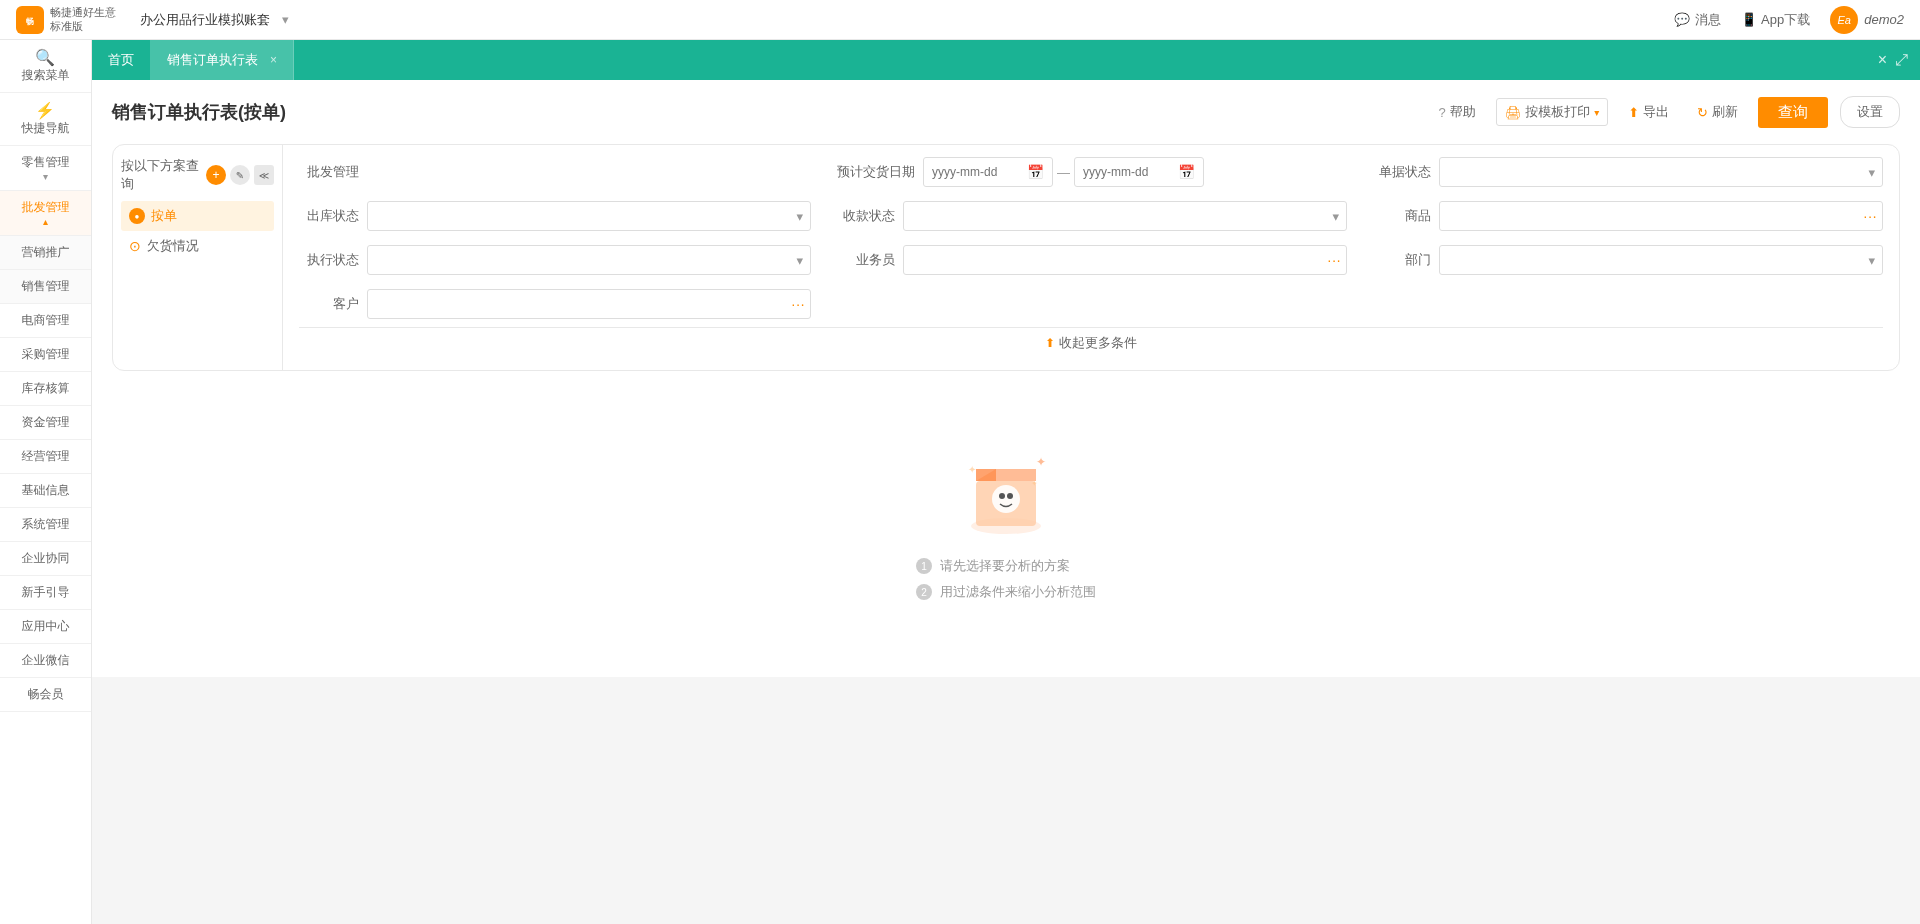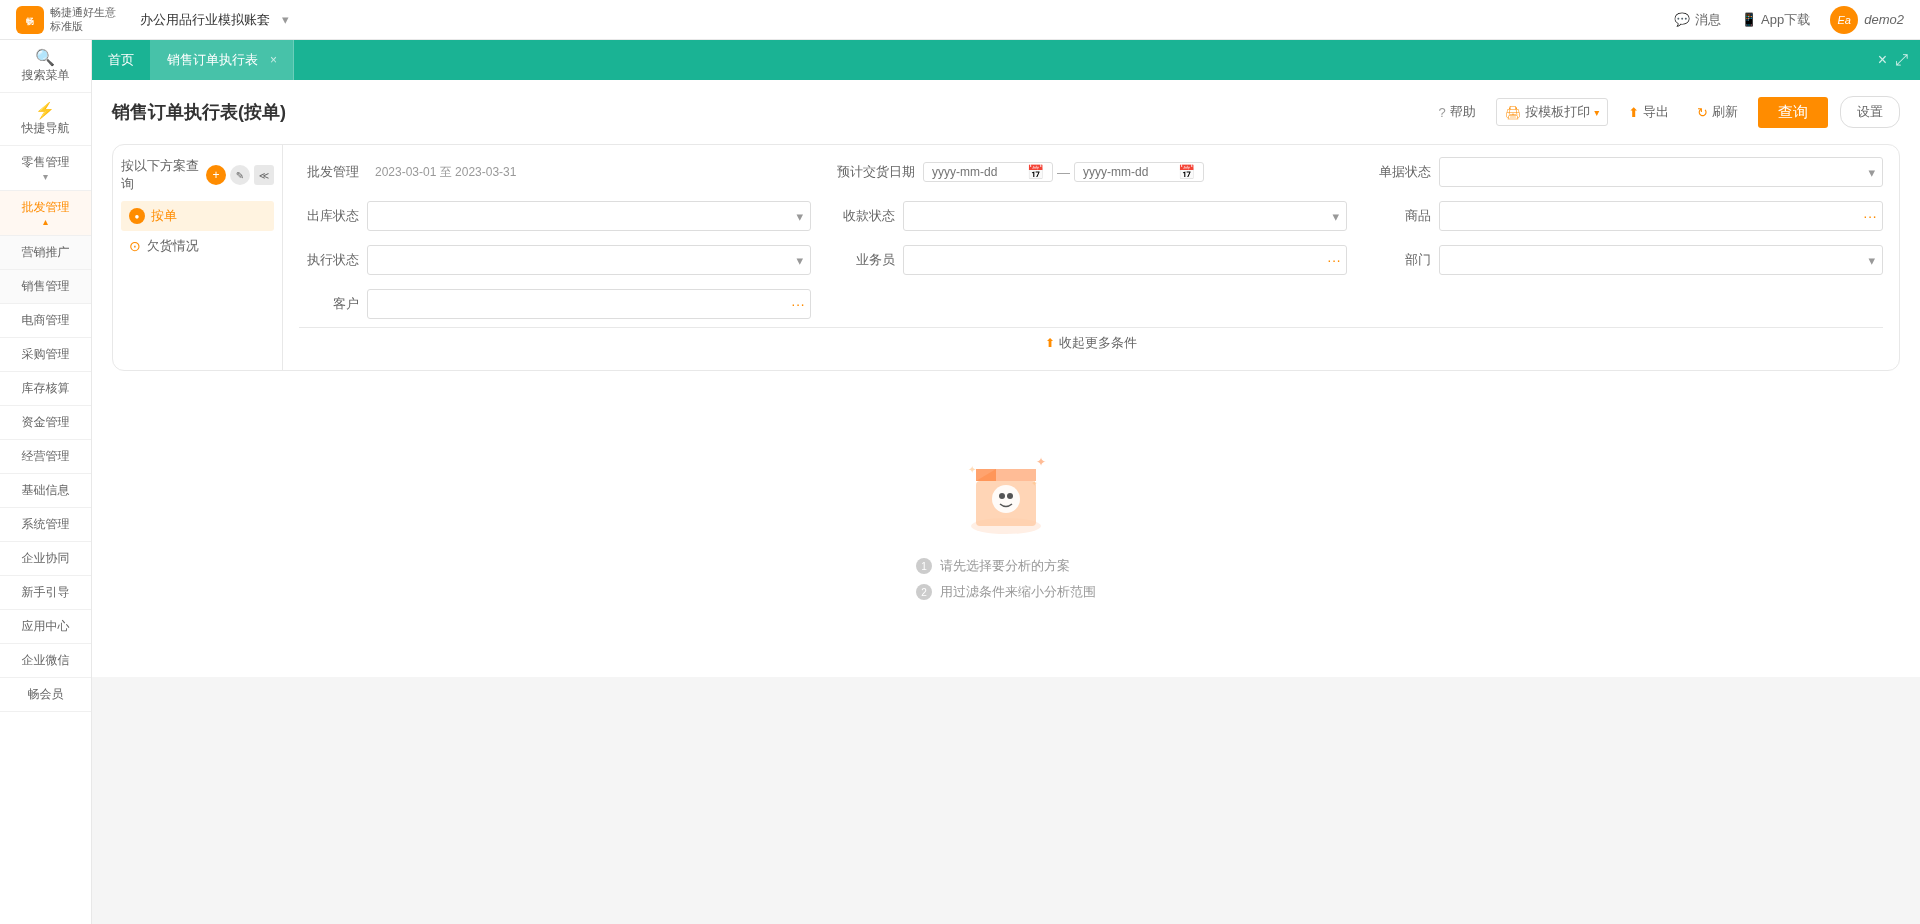--- a/index.html
+++ b/index.html
@@ -310,21 +310,21 @@
       color: white;
       border-color: #ff8c00;
       z-index: 1;
     }
     .date-range {
       font-size: 12px;
       color: #999;
       margin-left: 8px;
     }
     .date-input {
-      height: 20px;
+      height: 30px;
       border: 1px solid #ddd;
       border-radius: 3px;
       padding: 0 28px 0 8px;
       font-size: 12px;
       color: #333;
       width: 130px;
       outline: none;
     }
     .date-input-wrapper {
       position: relative;
@@ -669,21 +669,20 @@
             </div>
           </div>
 
           <div class="right-filter">
 
             <div style="display: grid; grid-template-columns: 1fr 1fr 1fr; gap: 12px 24px; margin-bottom: 14px; align-items: center;">
 
               <div class="grid-field">
                 <span class="field-label">批发管理</span>
                 <div style="display:flex; flex-direction:column; flex:1; gap:4px;">
-                  <span class="date-range">2023-03-01 至 2023-03-31</span>
                 </div>
               </div>
 
               <div class="grid-field">
                 <span class="field-label" style="min-width:80px;">预计交货日期</span>
                 <div style="display:flex; align-items:center; gap:4px; flex:1;">
                   <div class="date-input-wrapper">
                     <input type="text" class="date-input" placeholder="yyyy-mm-dd" style="">
                     <span class="date-icon">📅</span>
                   </div>

